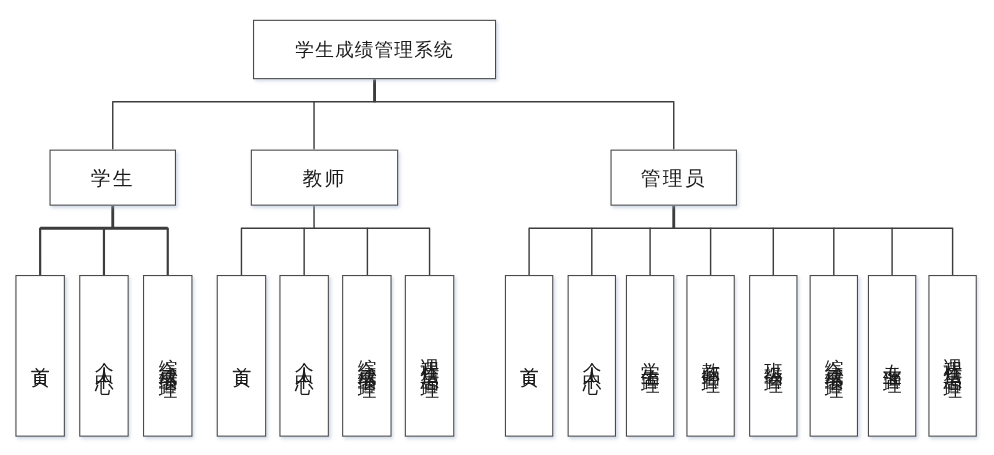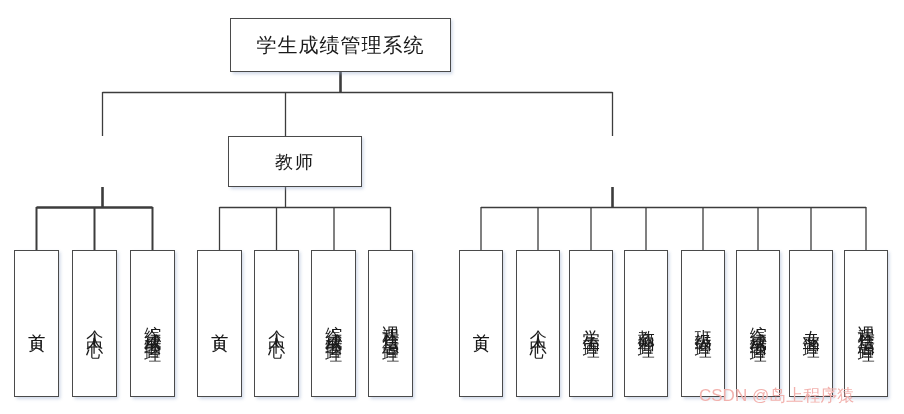--- a/index.html
+++ b/index.html
@@ -10,21 +10,21 @@
     color:#1a1a1a;
   }
   svg.connectors { position:absolute; left:0; top:0; }
   .node {
     position:absolute; box-sizing:border-box;
     background:#ffffff; border:1.6px solid #4a4a4a;
     box-shadow:1.5px 2px 3px rgba(150,170,205,0.45);
     display:flex; align-items:center; justify-content:center;
     text-align:center;
   }
-  .node.lvl1 { font-size:20px; letter-spacing:1px; }
+  .node.lvl1 { font-size:17px; letter-spacing:1px; }
   .node.lvl2 { font-size:18px; letter-spacing:2px; }
   .node.leaf { font-size:17px; }
   .vtext {
     writing-mode:vertical-rl; text-orientation:upright;
     letter-spacing:4px; line-height:1.15;
   }
   .watermark {
     position:absolute; left:699px; top:384px; z-index:5;
     font-family:"Liberation Sans","DejaVu Sans",sans-serif;
     font-size:17px; color:#f2b1ad; white-space:nowrap;
@@ -68,22 +68,28 @@
       <line x1="758" y1="207" x2="758" y2="250" stroke-width="1.3"></line>
       <line x1="811" y1="207" x2="811" y2="250" stroke-width="1.3"></line>
       <line x1="866" y1="207" x2="866" y2="250" stroke-width="1.3"></line>
     </g>
   </svg>
 
   <div class="node lvl1" style="left:230px;top:18px;width:221px;height:54px">
     <span>学生成绩管理系统</span>
   </div>
 
+  <div class="node lvl2" style="left:45px;top:136px;width:115px;height:51px">
+    <span>学生</span>
+  </div>
   <div class="node lvl2" style="left:228px;top:136px;width:134px;height:51px">
     <span>教师</span>
+  </div>
+  <div class="node lvl2" style="left:555px;top:136px;width:115px;height:51px">
+    <span>管理员</span>
   </div>
 
   <div class="node leaf" style="left:14px;top:250px;width:45px;height:147px">
     <span class="vtext">首页</span>
   </div>
   <div class="node leaf" style="left:72px;top:250px;width:45px;height:147px">
     <span class="vtext">个人中心</span>
   </div>
   <div class="node leaf" style="left:130px;top:250px;width:45px;height:147px">
     <span class="vtext">综合成绩管理</span>
@@ -120,15 +126,14 @@
   <div class="node leaf" style="left:736px;top:250px;width:44px;height:147px">
     <span class="vtext">综合成绩管理</span>
   </div>
   <div class="node leaf" style="left:789px;top:250px;width:44px;height:147px">
     <span class="vtext">专业管理</span>
   </div>
   <div class="node leaf" style="left:844px;top:250px;width:44px;height:147px">
     <span class="vtext">课程信息管理</span>
   </div>
 
-  <div class="watermark">CSDN @岛上程序猿</div>
 
 </div>
 
 </body></html>

